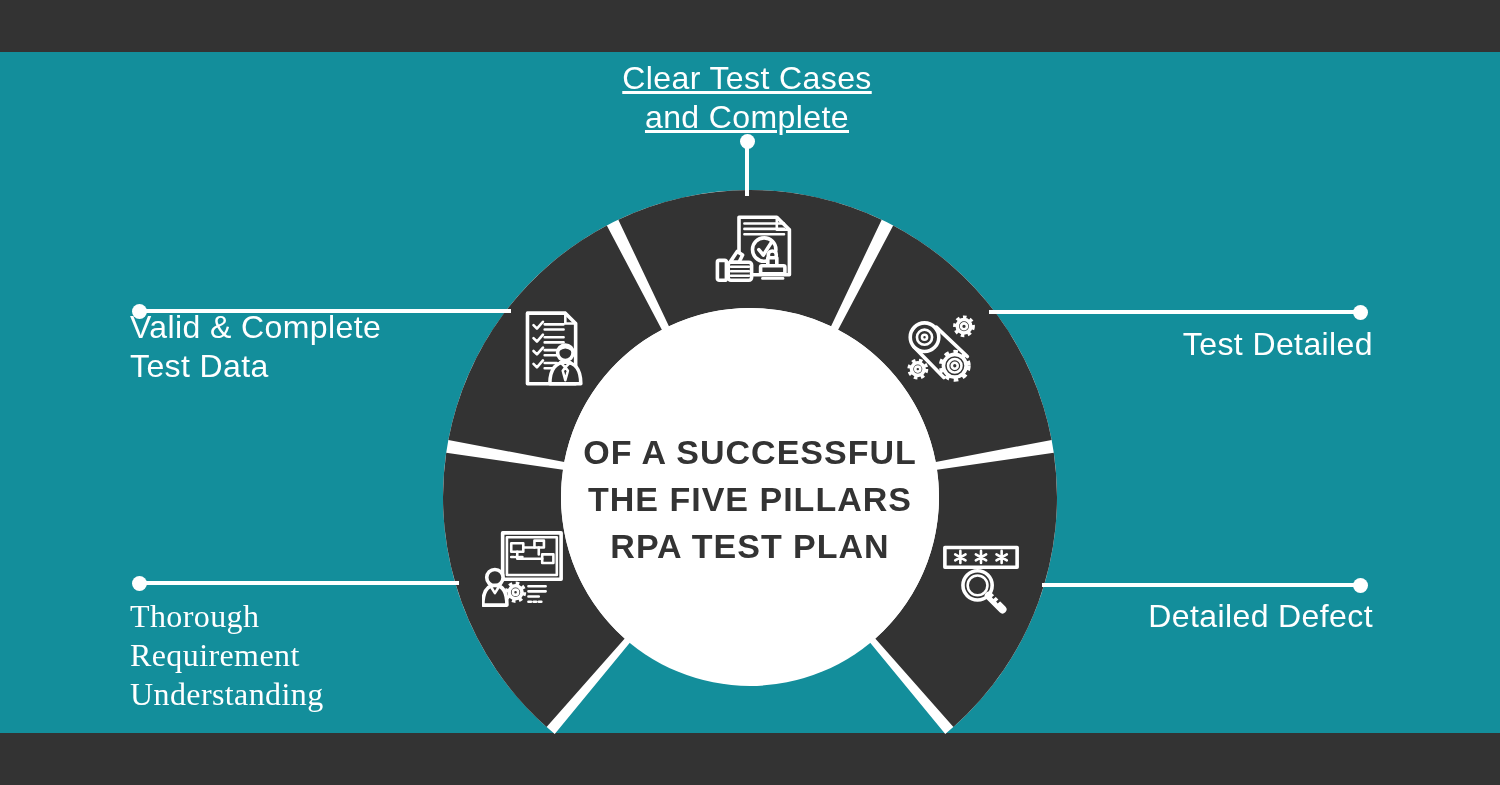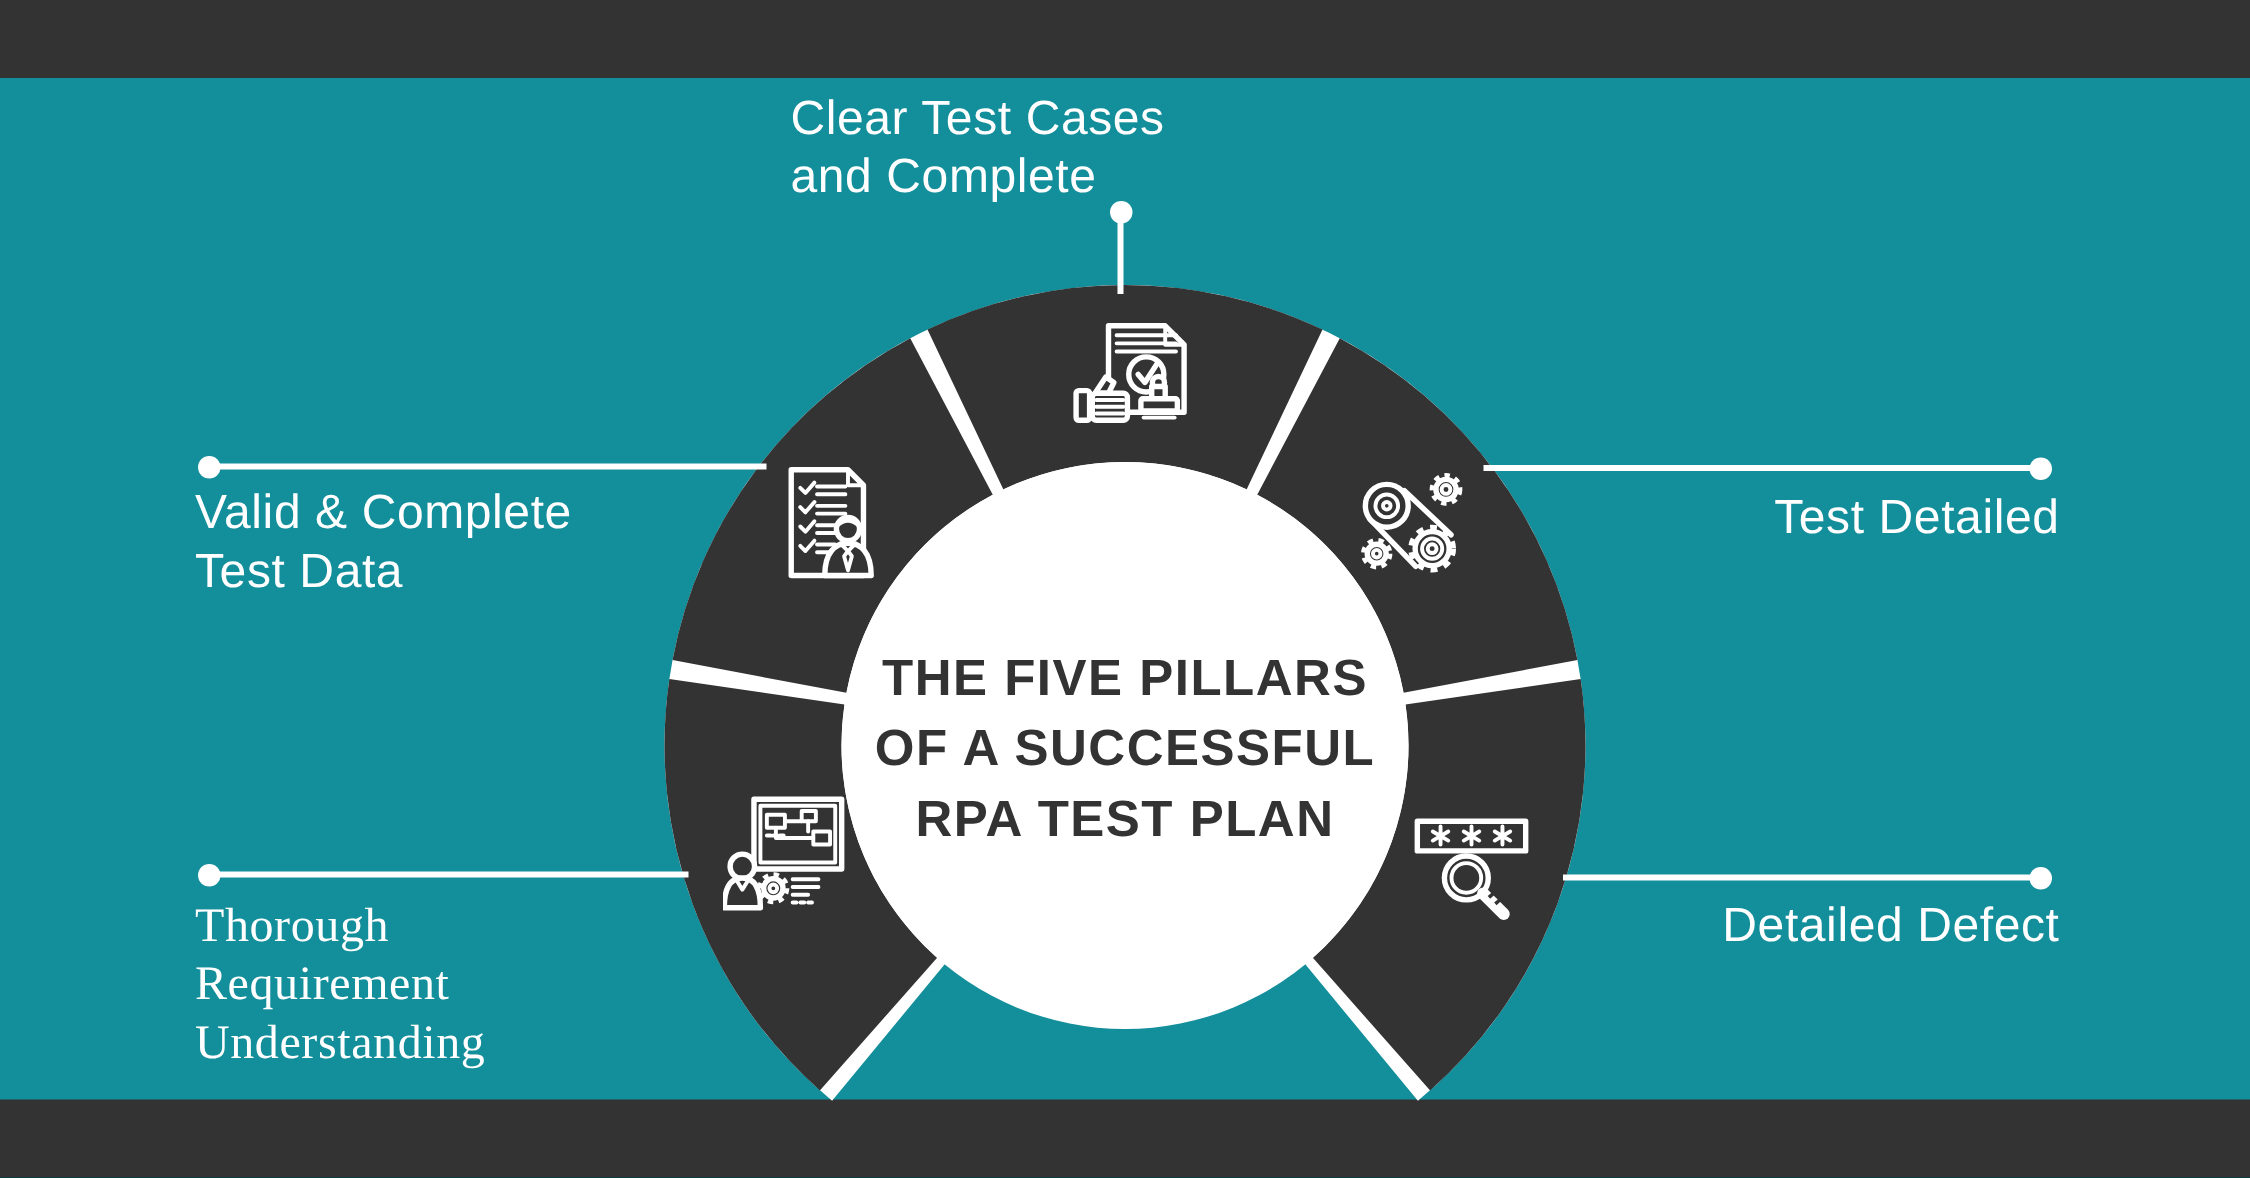--- a/index.html
+++ b/index.html
@@ -25,21 +25,21 @@
   .icon *{vector-effect:non-scaling-stroke;}
   .ln{fill:none;stroke:#fff;stroke-width:3.6;stroke-linecap:round;stroke-linejoin:round;}
   .ln2{fill:none;stroke:#fff;stroke-width:2.6;stroke-linecap:round;stroke-linejoin:round;}
   .knock{fill:var(--dark);stroke:#fff;stroke-width:3.6;stroke-linecap:round;stroke-linejoin:round;}
   .teeth{fill:none;stroke:#fff;stroke-width:5;}
 
   .pillar-label{
     position:absolute;color:var(--white);
     font-size:32px;line-height:39px;font-weight:400;letter-spacing:.4px;
   }
-  .pillar-label.center-align{}
+  .pillar-label.center-align{text-align:center;text-decoration:underline;}
   .pillar-label.right-align{text-align:right;}
   .pillar-label div{white-space:nowrap;}
 
   .connector-line{position:absolute;background:var(--white);}
   .connector-dot{position:absolute;width:15px;height:15px;border-radius:50%;background:var(--white);}
 
   .diagram-title{
     position:absolute;left:500px;top:429px;width:500px;
     text-align:center;color:var(--title);
     font-size:34px;line-height:47px;font-weight:700;letter-spacing:1px;
@@ -58,22 +58,22 @@
     <path fill="#ffffff" d="M554.7239863747263 733.88874710003 A307 307 0 1 1 945.2760136252737 733.88874710003 L868.9466271919418 641.2937970935036 A187 187 0 1 0 631.0533728080582 641.2937970935036 Z"></path>
     <path fill="var(--dark)" d="M618.3169140452342 219.67606509096663 A307 307 0 0 1 881.6830859547658 219.67606509096663 L831.0687402131946 326.26962964883614 A189 189 0 0 0 668.9312597868054 326.26962964883614 Z"></path>
     <path fill="var(--dark)" d="M448.3378714611101 440.0003490766278 A307 307 0 0 1 606.8193014156534 225.43364060896926 L661.8529249757605 329.8141956843491 A189 189 0 0 0 564.2861814532567 461.9090096921259 Z"></path>
     <path fill="var(--dark)" d="M893.1806985843466 225.43364060896926 A307 307 0 0 1 1051.6621285388899 440.0003490766278 L935.7138185467433 461.9090096921259 A189 189 0 0 0 838.1470750242395 329.8141956843491 Z"></path>
     <path fill="var(--dark)" d="M546.5756451977686 726.9294062822237 A307 307 0 0 1 446.21558275582635 452.68264629270124 L562.9796258659647 469.71667801081605 A189 189 0 0 0 624.7648108872256 638.5526312291214 Z"></path>
     <path fill="var(--dark)" d="M1053.7844172441737 452.68264629270124 A307 307 0 0 1 953.4243548022314 726.9294062822237 L875.2351891127744 638.5526312291214 A189 189 0 0 0 937.0203741340353 469.71667801081605 Z"></path>
     <circle fill="#ffffff" cx="750" cy="497" r="189"></circle>
   </svg>
 
   <div class="diagram-title">
+    <div>OF A SUCCESSFUL</div>
     <div>THE FIVE PILLARS</div>
-    <div>OF A SUCCESSFUL</div>
     <div>RPA TEST PLAN</div>
   </div>
 
   <div class="icon" style="left:712px;top:210px;width:90px;height:90px;">
     <svg viewBox="0 0 100 100">
       <path class="ln" d="M30 8 H72 L86 22 V72 H30 Z"></path>
       <path class="ln2" d="M72 8 V22 H86"></path>
       <path class="ln2" d="M36 15 H80 M36 21 H80 M36 27 H80"></path>
       <circle class="knock" cx="58" cy="44" r="13"></circle>
       <path class="ln" d="M52 44 L57 50 L66 36"></path>
@@ -157,21 +157,21 @@
 
   <div class="connector-dot" style="left:739.5px;top:133.5px;"></div>
   <div class="connector-line" style="left:745px;top:148px;width:4px;height:48px;"></div>
   <div class="pillar-label center-align" style="left:527px;top:59px;width:440px;">
     <div>Clear Test Cases</div>
     <div>and Complete</div>
   </div>
 
   <div class="connector-dot" style="left:132px;top:303.5px;"></div>
   <div class="connector-line" style="left:136px;top:309px;width:375px;height:4px;"></div>
-  <div class="pillar-label" style="left:130px;top:322px;">
+  <div class="pillar-label" style="left:130px;top:308px;">
     <div>Valid &amp; Complete</div>
     <div>Test Data</div>
   </div>
 
   <div class="connector-dot" style="left:1353px;top:304.5px;"></div>
   <div class="connector-line" style="left:989px;top:310px;width:372px;height:4px;"></div>
   <div class="pillar-label right-align" style="left:973px;top:325px;width:400px;">
     <div>Test Detailed</div>
   </div>
 

